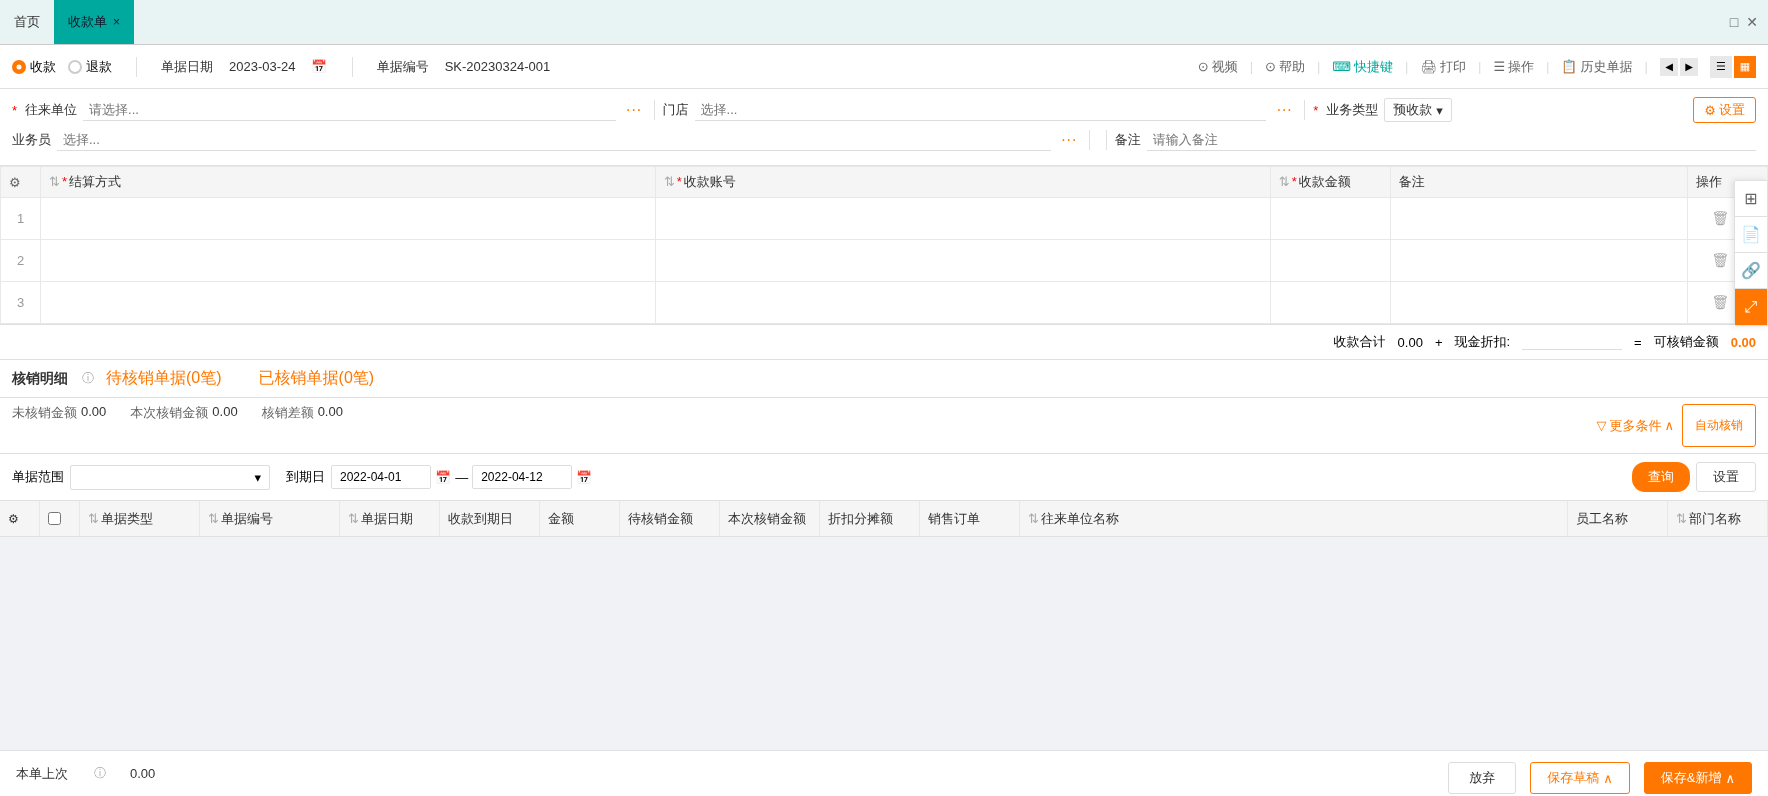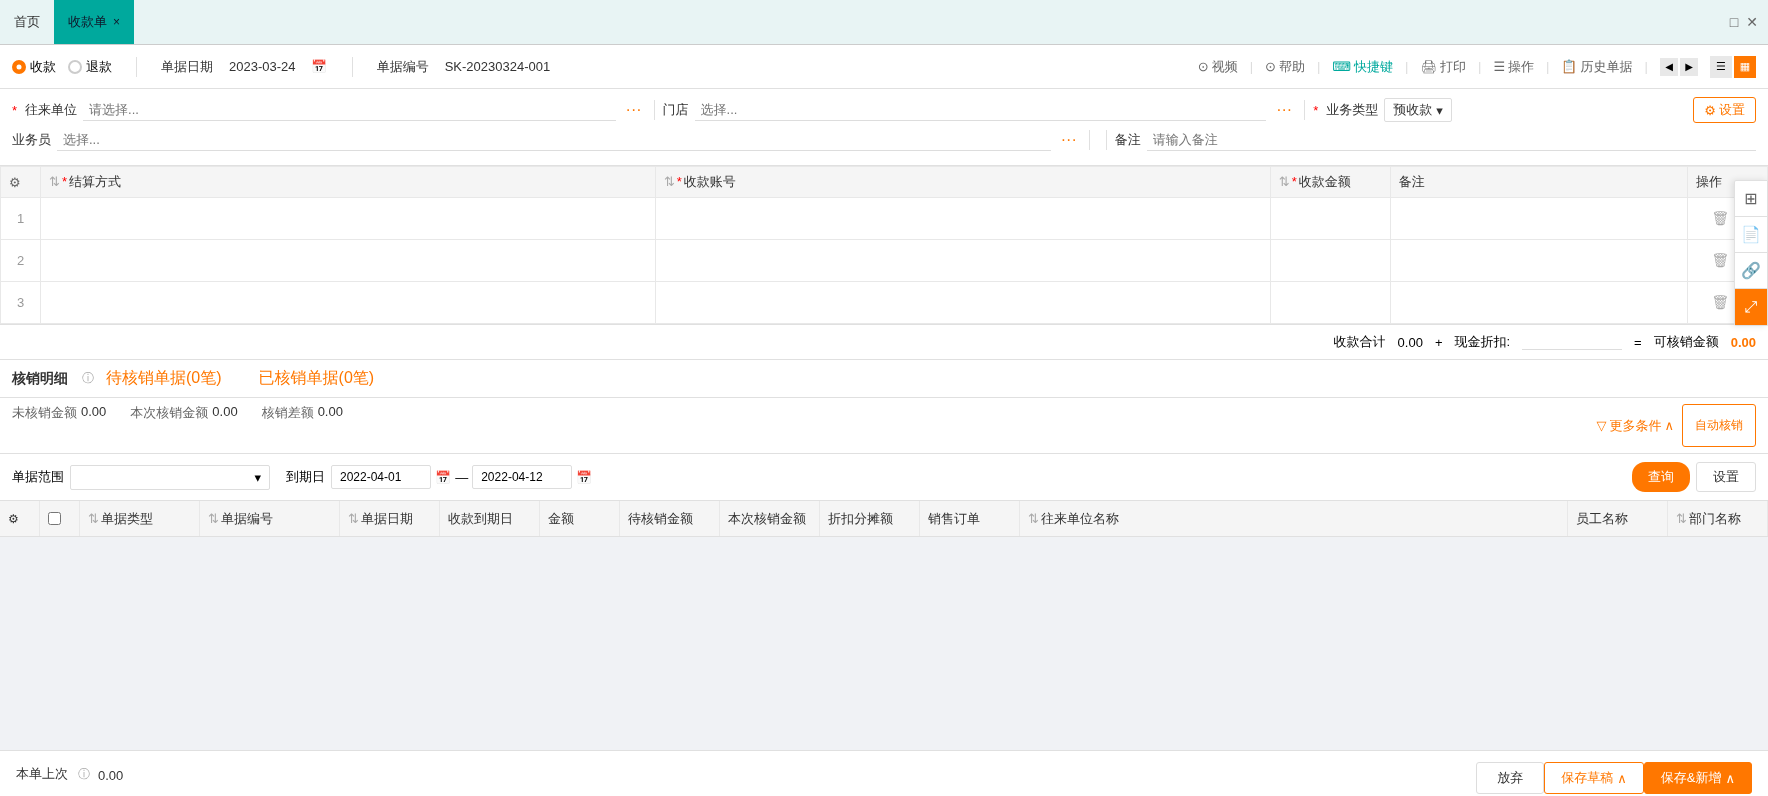--- a/index.html
+++ b/index.html
@@ -153,22 +153,22 @@
     }
     .sub-th .sort { color: #aaa; margin-right: 2px; }
 
     
     .bottom-bar {
       position: fixed; bottom: 0; left: 0; right: 0; height: 46px;
       background: #fff; border-top: 1px solid #e0e0e0;
       display: flex; align-items: center; padding: 0 16px;
       justify-content: space-between;
     }
-    .bottom-left { display: flex; align-items: flex-end; gap: 8px; font-size: 13px; color: #333; }
-    .bottom-right { display: flex; gap: 0; margin-top: 9px; }
+    .bottom-left { display: flex; align-items: center; gap: 24px; font-size: 13px; color: #333; }
+    .bottom-right { display: flex; gap: 14px; margin-top: 9px; }
     .btn-discard {
       background: #fff; border: 1px solid #ddd; color: #333; padding: 6px 20px;
       border-radius: 3px; cursor: pointer; font-size: 13px;
     }
     .btn-draft {
       background: #fff; border: 1px solid #ff7700; color: #ff7700; padding: 6px 16px;
       border-radius: 3px; cursor: pointer; font-size: 13px; display: flex; align-items: center; gap: 4px;
     }
     .btn-save {
       background: #ff7700; border: 1px solid #ff7700; color: #fff; padding: 6px 16px;

